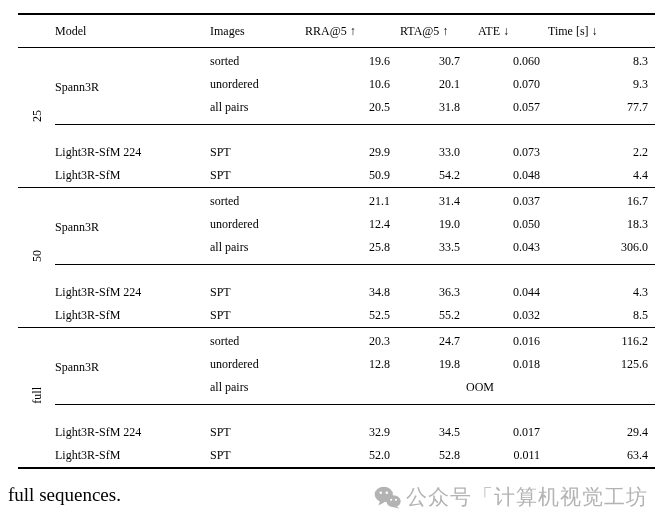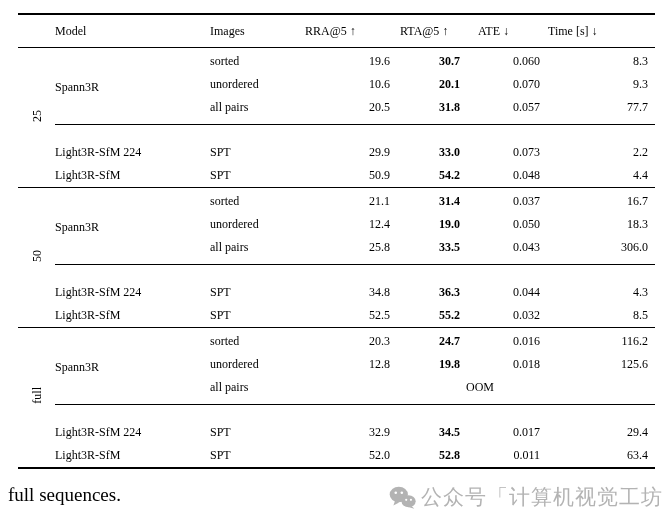--- a/index.html
+++ b/index.html
@@ -37,21 +37,21 @@
     text-align: left;
   }
   
   .c-model  { text-align: left;  padding-left: 5px; }
   .c-images { text-align: left;  padding-left: 3px; }
   th.c-rra,  td.c-rra  { text-align: right; }
   th.c-rta,  td.c-rta  { text-align: right; }
   th.c-ate,  td.c-ate  { text-align: right; }
   th.c-time, td.c-time { text-align: right; }
   td.c-rra  { padding-right: 10px; }  th.c-rra  { padding-right: 1px; }
-  td.c-rta  { padding-right: 18px; font-weight: bold; }  th.c-rta  { padding-right: 6px; }
+  td.c-rta  { padding-right: 18px; }  th.c-rta  { padding-right: 6px; }
   td.c-ate  { padding-right: 8px;  }  th.c-ate  { padding-right: 6px; }
   td.c-time { padding-right: 7px;  }  th.c-time { padding-right: 12px; }
 
   td.group-cell {
     text-align: center;
     vertical-align: middle;
     width: 37px;
   }
   .rot {
     display: inline-block;
@@ -79,21 +79,21 @@
     margin: 11px 0 0 8px;
     font-size: 19px;
     line-height: 29px;
   }
   .cap-line { display: block; text-align: justify; }
   .cap-line.stretch { text-align-last: justify; }
 
   
   .watermark {
     position: absolute;
-    right: 3px; top: 483px;
+    right: 18px; top: 483px;
     display: flex;
     align-items: center;
     gap: 5px;
     color: #b3b3b3;
     font-size: 21px;
     letter-spacing: 1px;
     pointer-events: none;
   }
   .watermark svg { display: block; opacity: 0.75; }
 </style>

